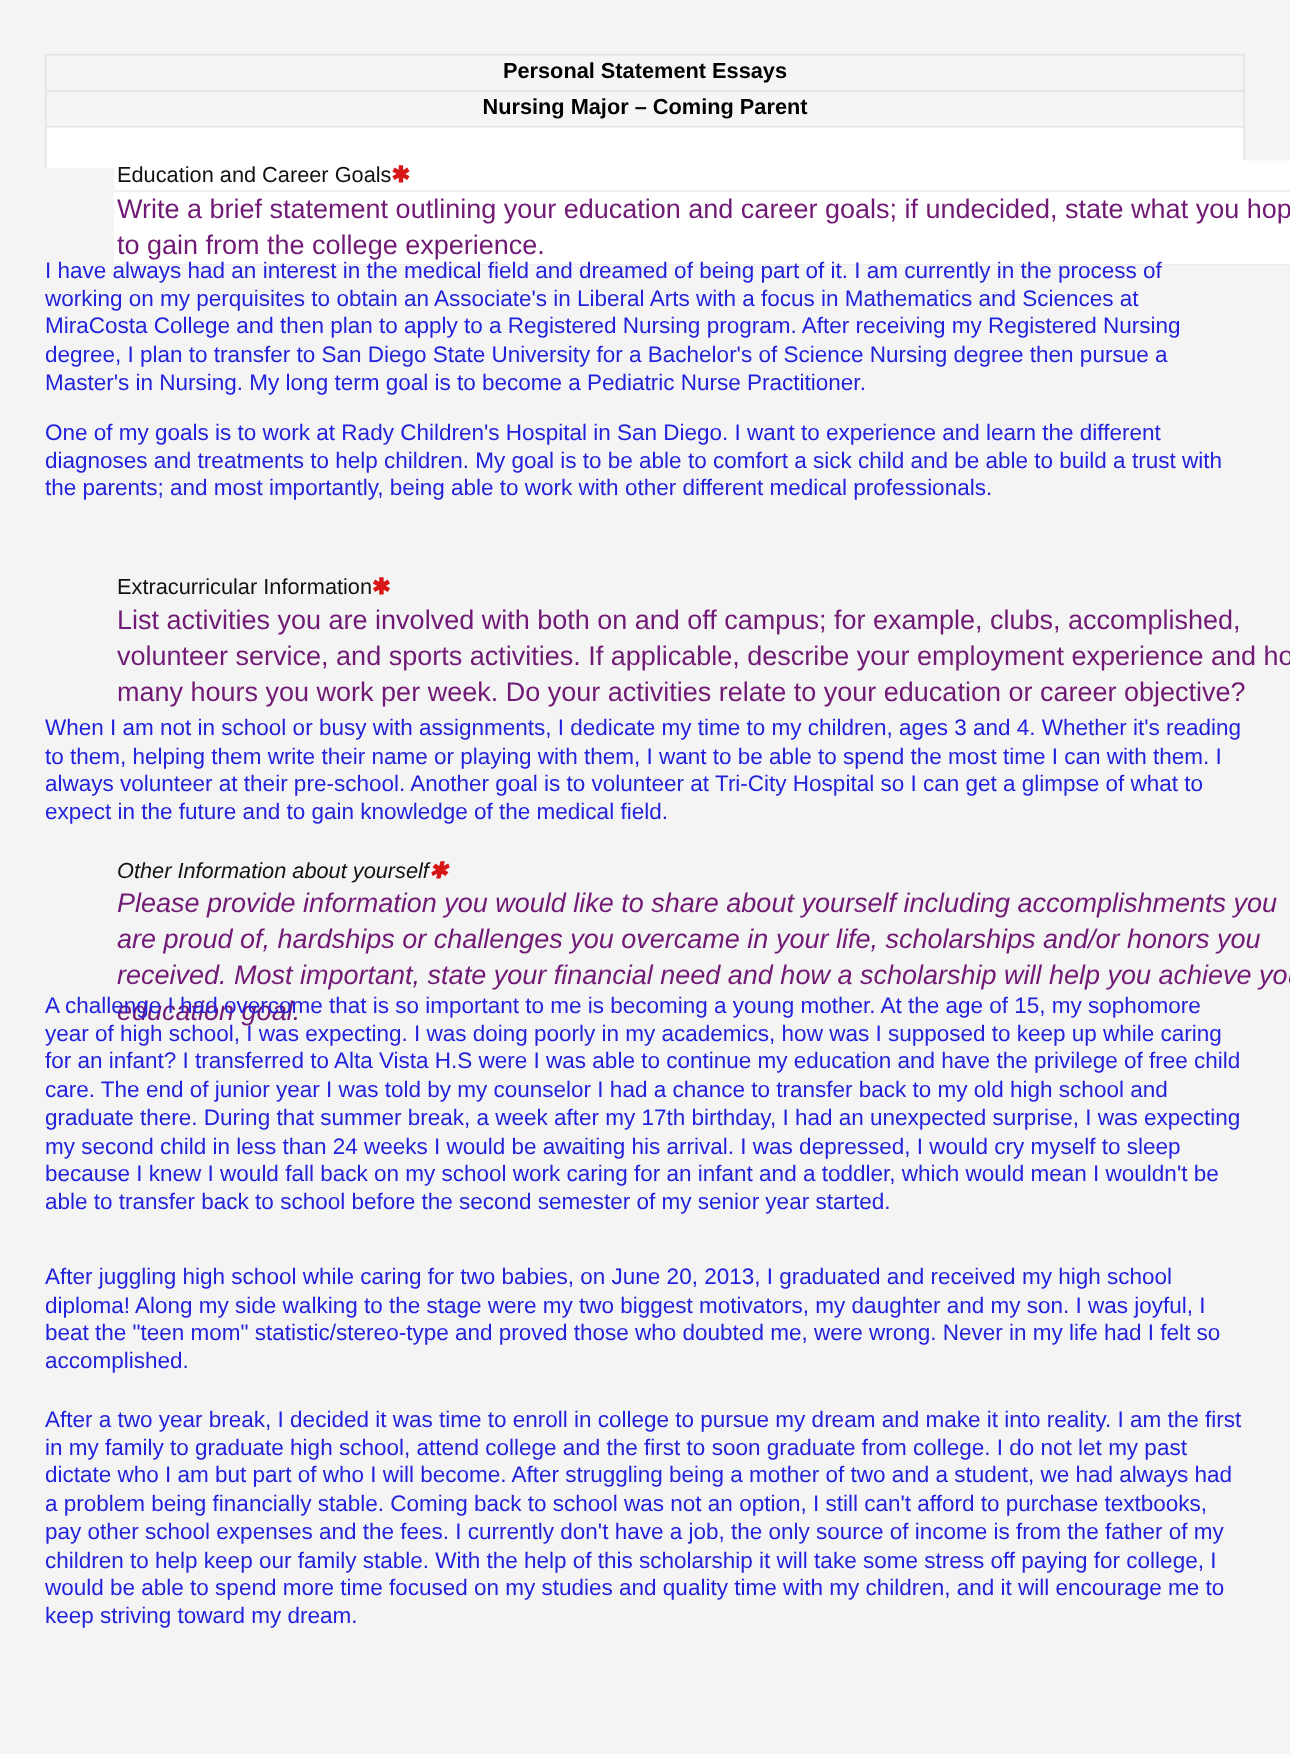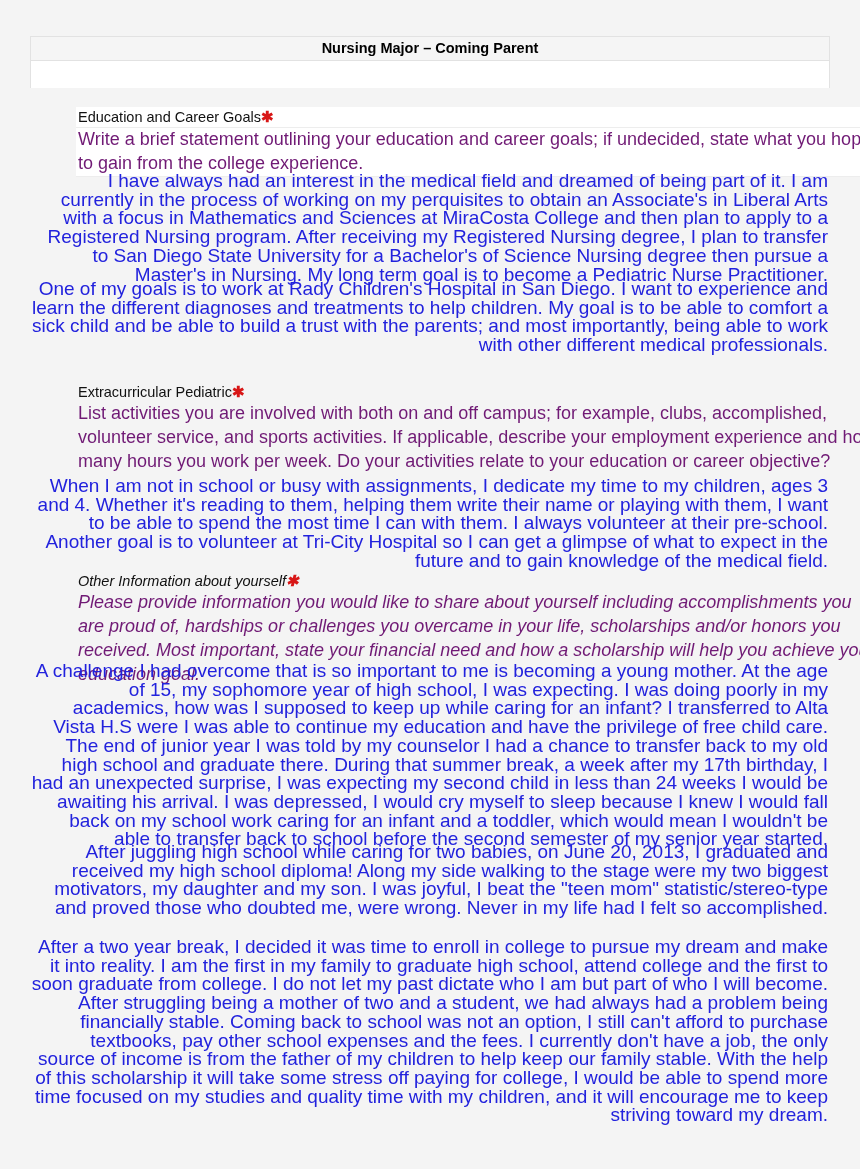--- a/index.html
+++ b/index.html
@@ -77,32 +77,35 @@
     font-weight: bold;
     letter-spacing: 0;
   }
 
   
   .essay {
     position: absolute;
     left: 30px;
     width: 798px;
     color: #2222dd;
-    font-size: 19px;
+    font-size: 15px;
     line-height: 18.7px;
-    text-align: right;
+    text-align: left;
   }
 </style>
 </head>
 <body>
 
 <div class="page">
 
   <table class="header-table">
     <tbody>
+        <tr>
+      <td>Personal Statement Essays</td>
+    </tr>
     <tr>
       <td>Nursing Major – Coming Parent</td>
     </tr>
     <tr class="spacer">
       <td></td>
     </tr>
   </tbody>
     </table>
 
   <div class="prompt-block" style="top:107px;">
@@ -110,21 +113,21 @@
       <span>Education and Career Goals</span><span class="req-star">✱</span>
     </div>
     <div class="prompt-body rule-line" style="border-top:1px solid #ededed;">Write a brief statement outlining your education and career goals; if undecided, state what you hope to gain from the college experience.</div>
   </div>
 
   <div class="essay" style="top:172px;">I have always had an interest in the medical field and dreamed of being part of it. I am currently in the process of working on my perquisites to obtain an Associate's in Liberal Arts with a focus in Mathematics and Sciences at MiraCosta College and then plan to apply to a Registered Nursing program.  After receiving my Registered Nursing degree, I plan to transfer to San Diego State University for a Bachelor's of Science Nursing degree then pursue a Master's in Nursing. My long term goal is to become a Pediatric Nurse Practitioner.</div>
   <div class="essay" style="top:280px;">One of my goals is to work at Rady Children's Hospital in San Diego. I want to experience and learn the different diagnoses and treatments to help children. My goal is to be able to comfort a sick child and be able to build a trust with the parents; and most importantly, being able to work with other different medical professionals.</div>
 
   <div class="prompt-block" style="top:382px; background:transparent;">
     <div class="prompt-heading">
-      <span>Extracurricular Pediatric</span><span class="req-star">✱</span>
+      <span>Extracurricular Information</span><span class="req-star">✱</span>
     </div>
     <div class="prompt-body">List activities you are involved with both on and off campus; for example, clubs, accomplished, volunteer service, and sports activities. If applicable, describe your employment experience and how many hours you work per week. Do your activities relate to your education or career objective?</div>
   </div>
 
   <div class="essay" style="top:477px;">When I am not in school or busy with assignments, I dedicate my time to my children, ages 3 and 4. Whether it's reading to them, helping them write their name or playing with them, I want to be able to spend the most time I can with them. I always volunteer at their pre-school. Another goal is to volunteer at Tri-City Hospital so I can get a glimpse of what to expect in the future and to gain knowledge of the medical field.</div>
 
   <div class="prompt-block" style="top:571px; background:transparent;font-style:italic;">
     <div class="prompt-heading">
       <span>Other Information about yourself</span><span class="req-star">✱</span>
     </div>

